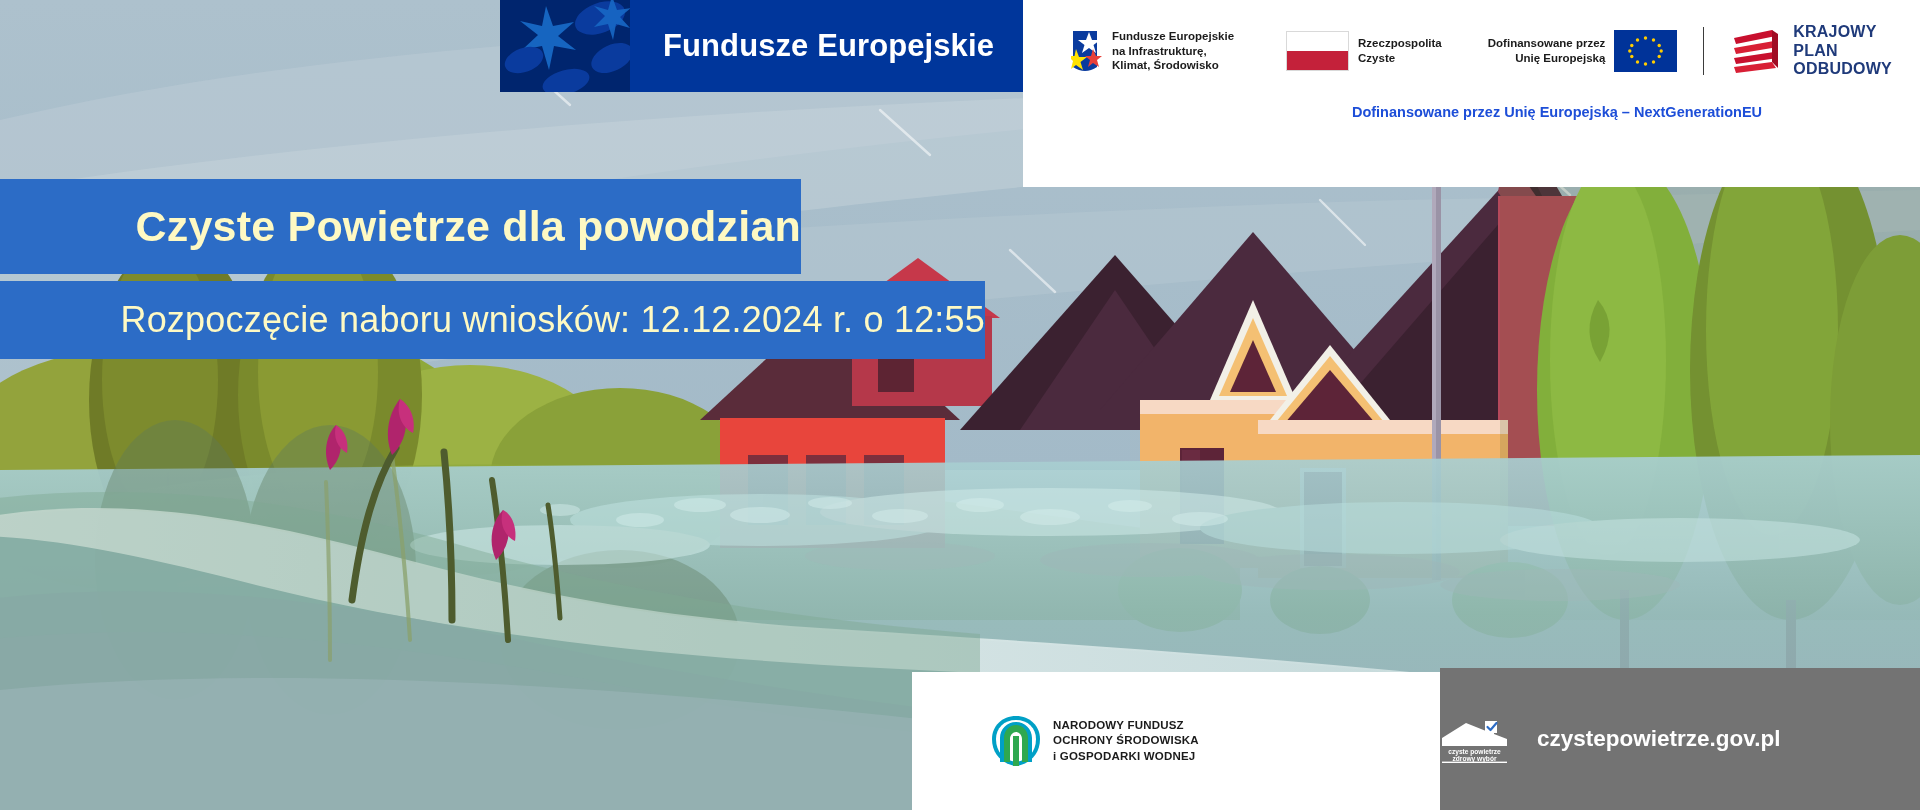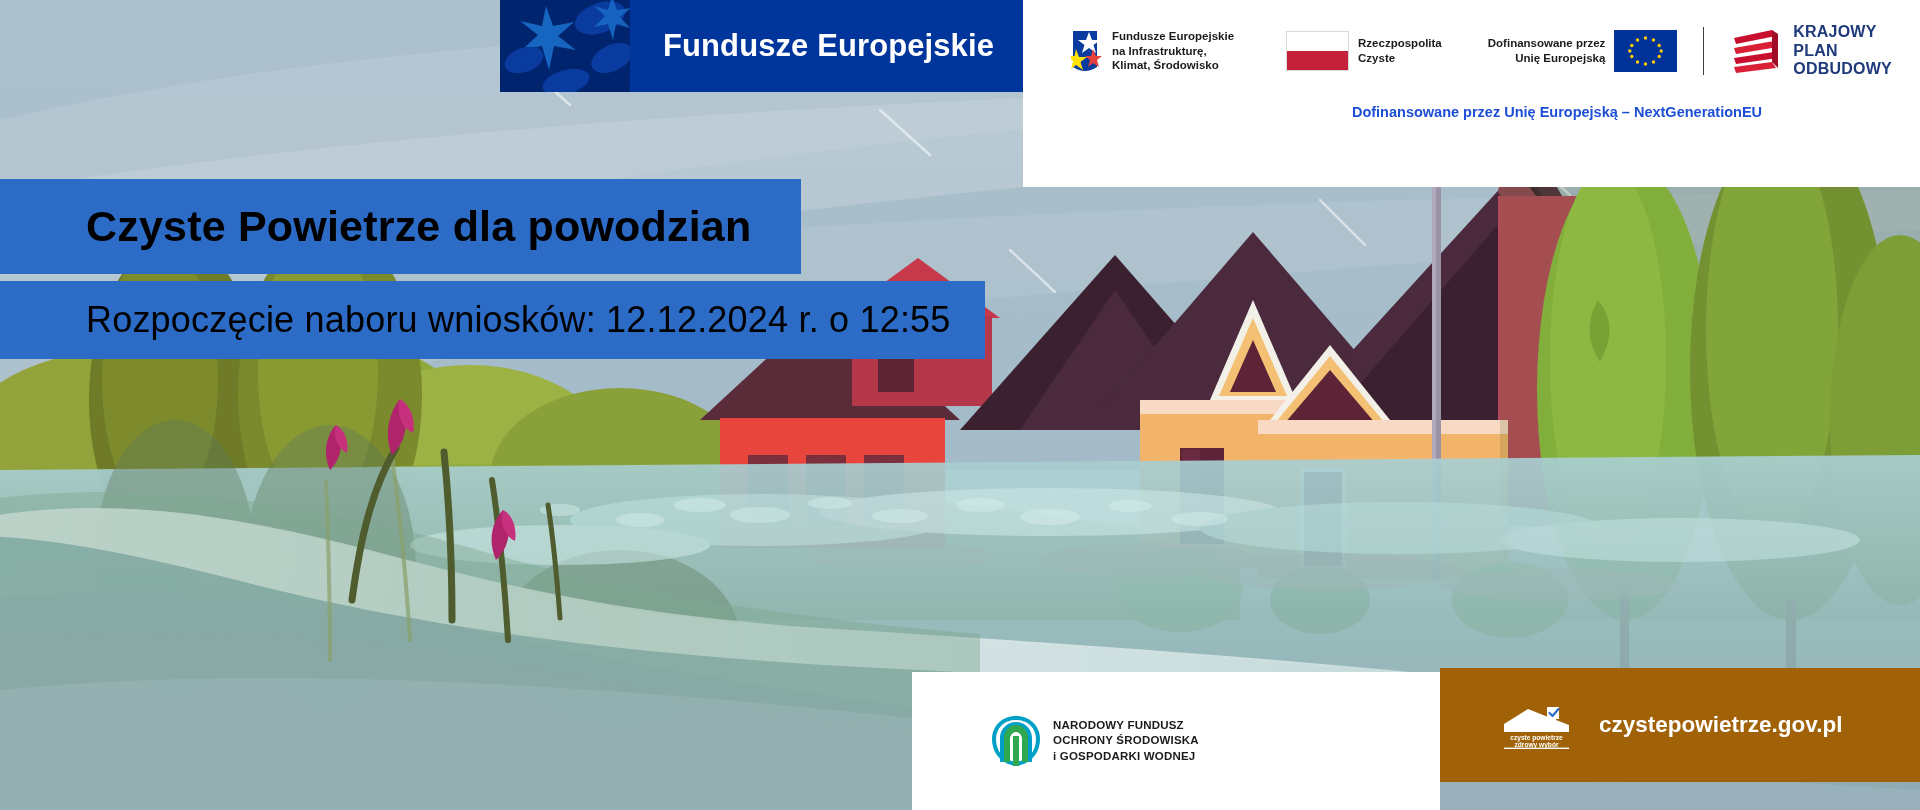--- a/index.html
+++ b/index.html
@@ -62,21 +62,21 @@
   .ngeu-line {
     position:absolute; left:0; top:104px; width:1068px;
     text-align:center; font-size:14.5px; font-weight:bold; color:#1d4ed8;
   }
   .m1 { margin-left:52px; }
   .m2 { margin-left:46px; }
 
   
   .bar {
     position:absolute; background:#2c6cc6;
-    display:flex; align-items:center; color:#000000;
+    display:flex; align-items:center; color:#fef9c3;justify-content:flex-end;
   }
   .bar-title { left:0; top:179px; width:801px; height:95px; }
   .bar-title .t {
     margin-left:86px; font-size:43px; font-weight:bold; letter-spacing:.2px;
     white-space:nowrap;
   }
   .bar-date { left:0; top:281px; width:985px; height:78px; }
   .bar-date .t {
     margin-left:86px; font-size:36px; font-weight:normal; letter-spacing:.2px;
     white-space:nowrap;
@@ -96,22 +96,22 @@
   .mks-rule { margin-top:7px; width:155px; height:3px; background:#d0102a; }
   .nfos { display:flex; align-items:center; }
   .nfos-mark { width:52px; height:54px; margin-right:11px; }
   .nfos-txt {
     font-size:11.5px; line-height:1.35; color:#1b1b1b; font-weight:bold;
     letter-spacing:.2px; white-space:nowrap;
   }
 
   
   .foot-blue {
-    position:absolute; left:1440px; top:668px; width:480px; height:114px;
-    background:#a16207; display:flex; align-items:center; padding-left:62px;
+    position:absolute; left:1440px; top:668px; width:480px; height:142px;
+    background:#737373; display:flex; align-items:center; 
   }
   .cp-logo { width:69px; height:47px; margin-right:28px; }
   .cp-url { color:#fff; font-size:22.5px; font-weight:bold; white-space:nowrap; }
 </style>
 </head>
 <body>
 
 <div id="stage">
 
   <div class="illus">

